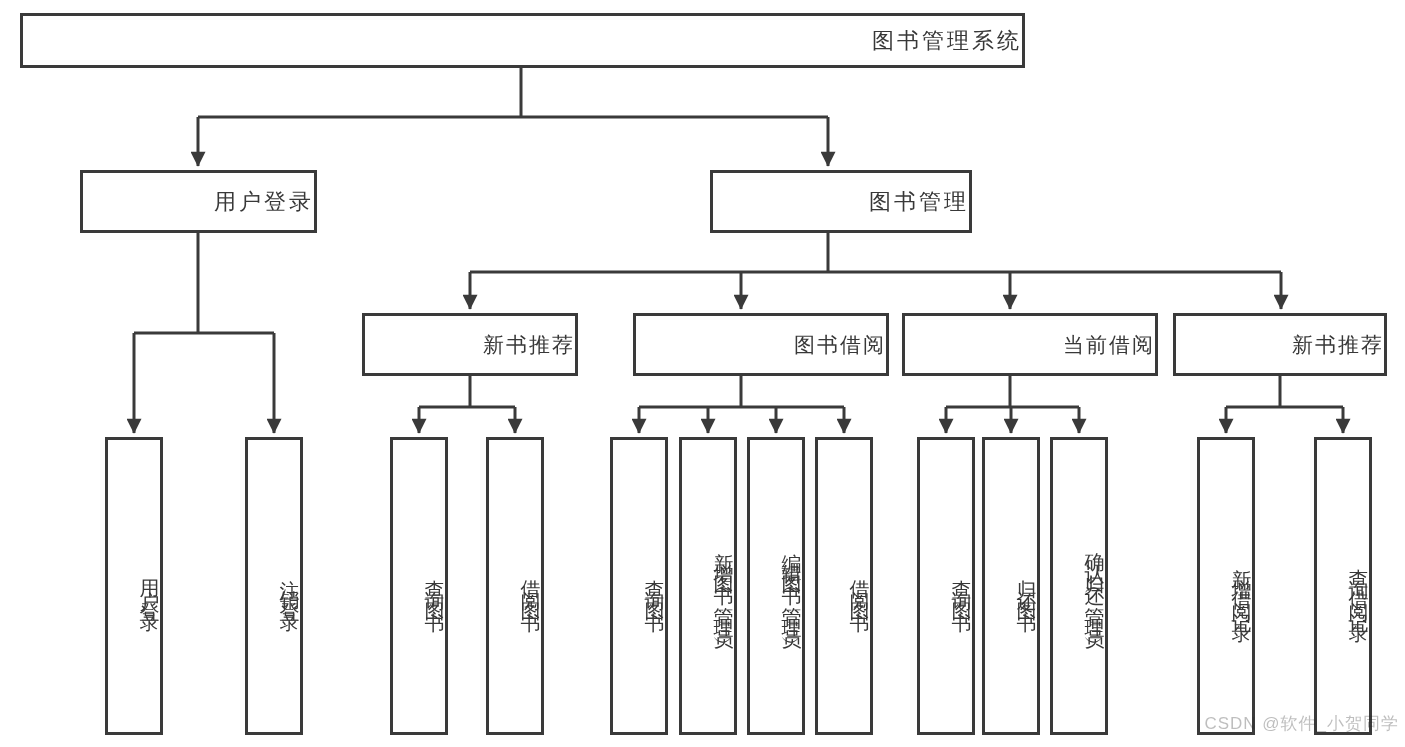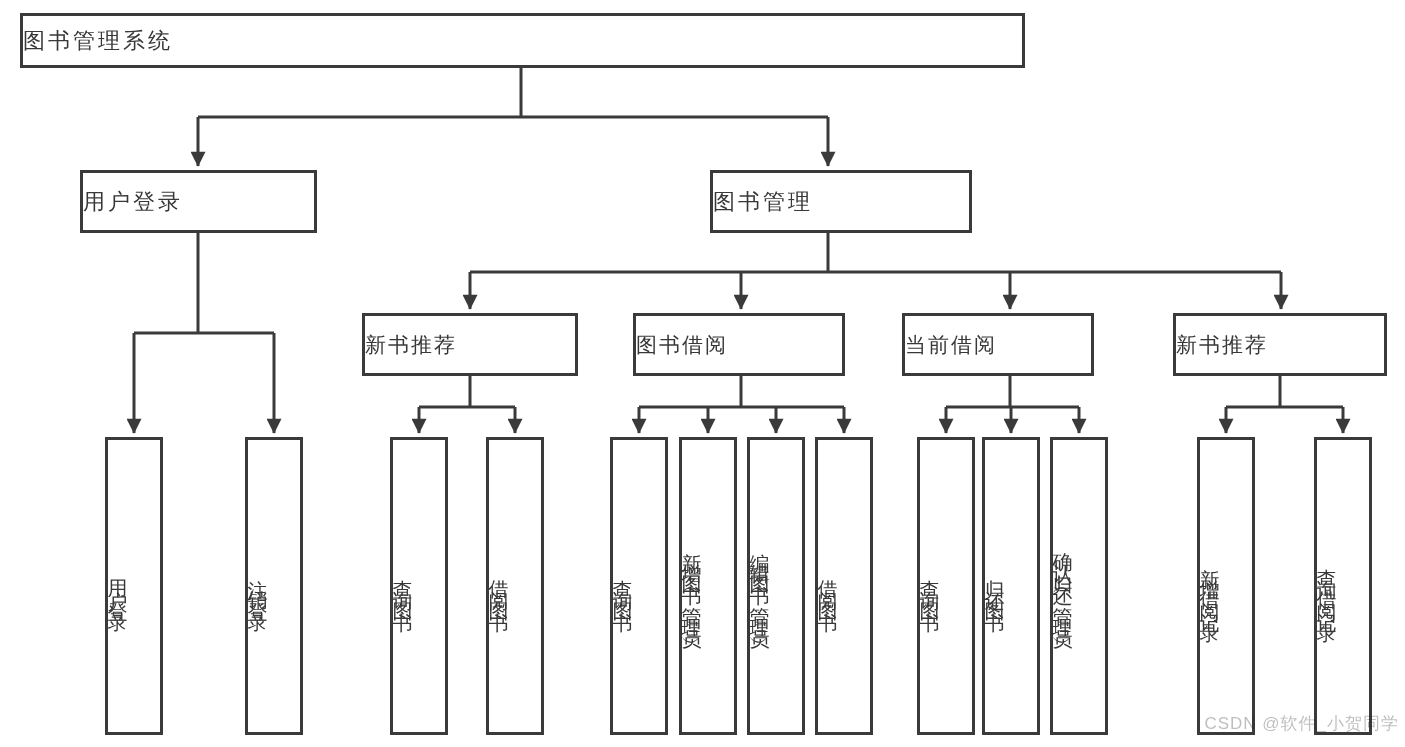--- a/index.html
+++ b/index.html
@@ -17,21 +17,21 @@
     width: 1405px; height: 747px;
     z-index: 1;
   }
   .node {
     position: absolute;
     box-sizing: border-box;
     background: #ffffff;
     border: 3px solid #3a3a3a;
     display: flex;
     align-items: center;
-    justify-content: flex-start;
+    justify-content: flex-end;
     z-index: 2;
     color: #383838;
   }
   .node-h { font-size: 22px; letter-spacing: 3px; }
   .node-h3 { font-size: 21px; letter-spacing: 2px; }
   .leaf span {
     writing-mode: vertical-rl;
     text-orientation: mixed;
     font-size: 20px;
     letter-spacing: 11px;
@@ -99,24 +99,24 @@
   <div class="node node-h" style="left:80px;top:170px;width:237px;height:63px">
     <span>用户登录</span>
   </div>
   <div class="node node-h" style="left:710px;top:170px;width:262px;height:63px">
     <span>图书管理</span>
   </div>
 
   <div class="node node-h3" style="left:362px;top:313px;width:216px;height:63px">
     <span>新书推荐</span>
   </div>
-  <div class="node node-h3" style="left:633px;top:313px;width:212px;height:63px">
+  <div class="node node-h3" style="left:633px;top:313px;width:256px;height:63px">
     <span>图书借阅</span>
   </div>
-  <div class="node node-h3" style="left:902px;top:313px;width:192px;height:63px">
+  <div class="node node-h3" style="left:902px;top:313px;width:256px;height:63px">
     <span>当前借阅</span>
   </div>
   <div class="node node-h3" style="left:1173px;top:313px;width:214px;height:63px">
     <span>新书推荐</span>
   </div>
 
   <div class="node leaf" style="left:105px;top:437px;width:58px;height:298px">
     <span>用户登录</span>
   </div>
   <div class="node leaf" style="left:245px;top:437px;width:58px;height:298px">

